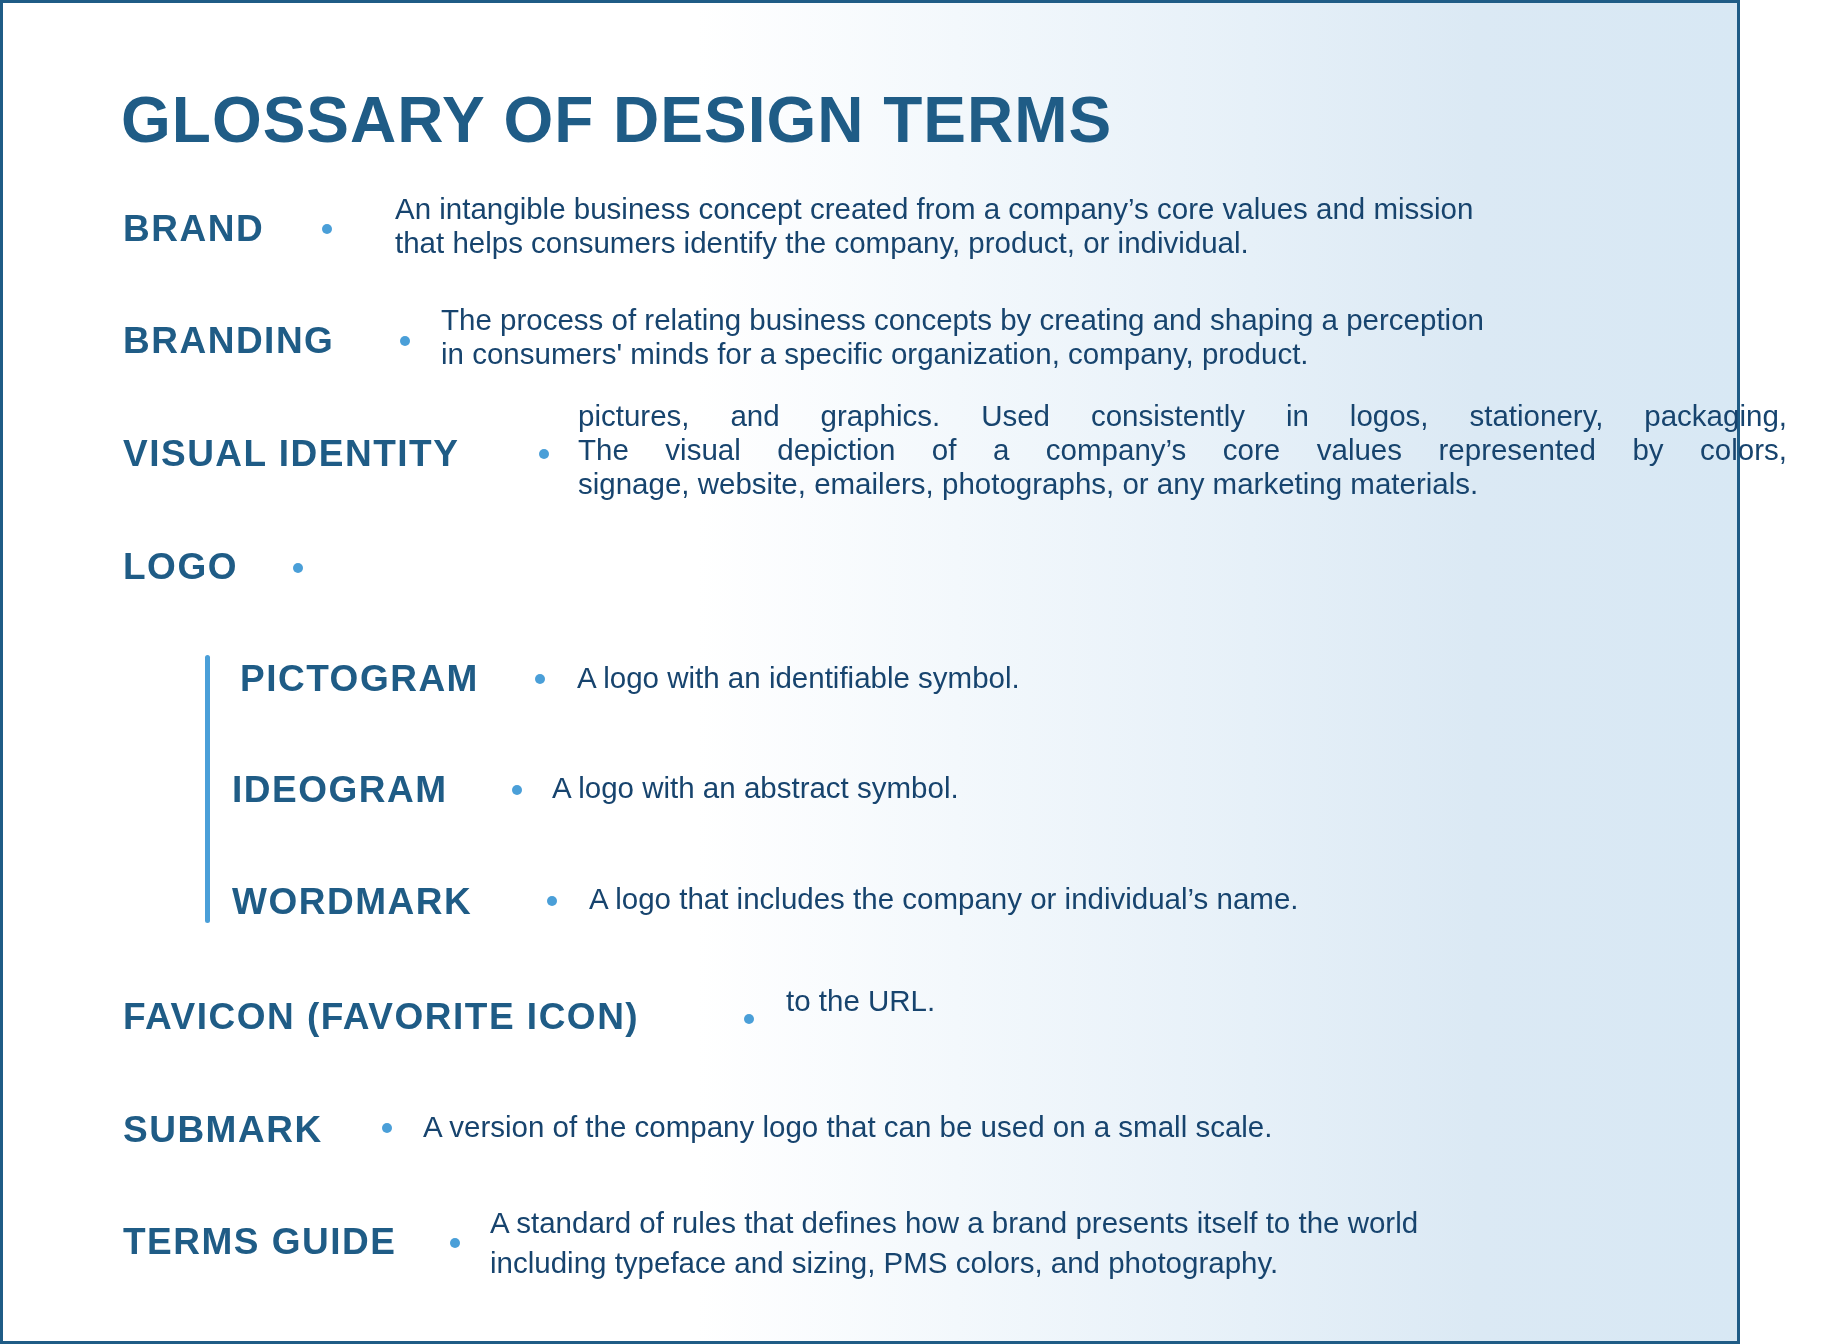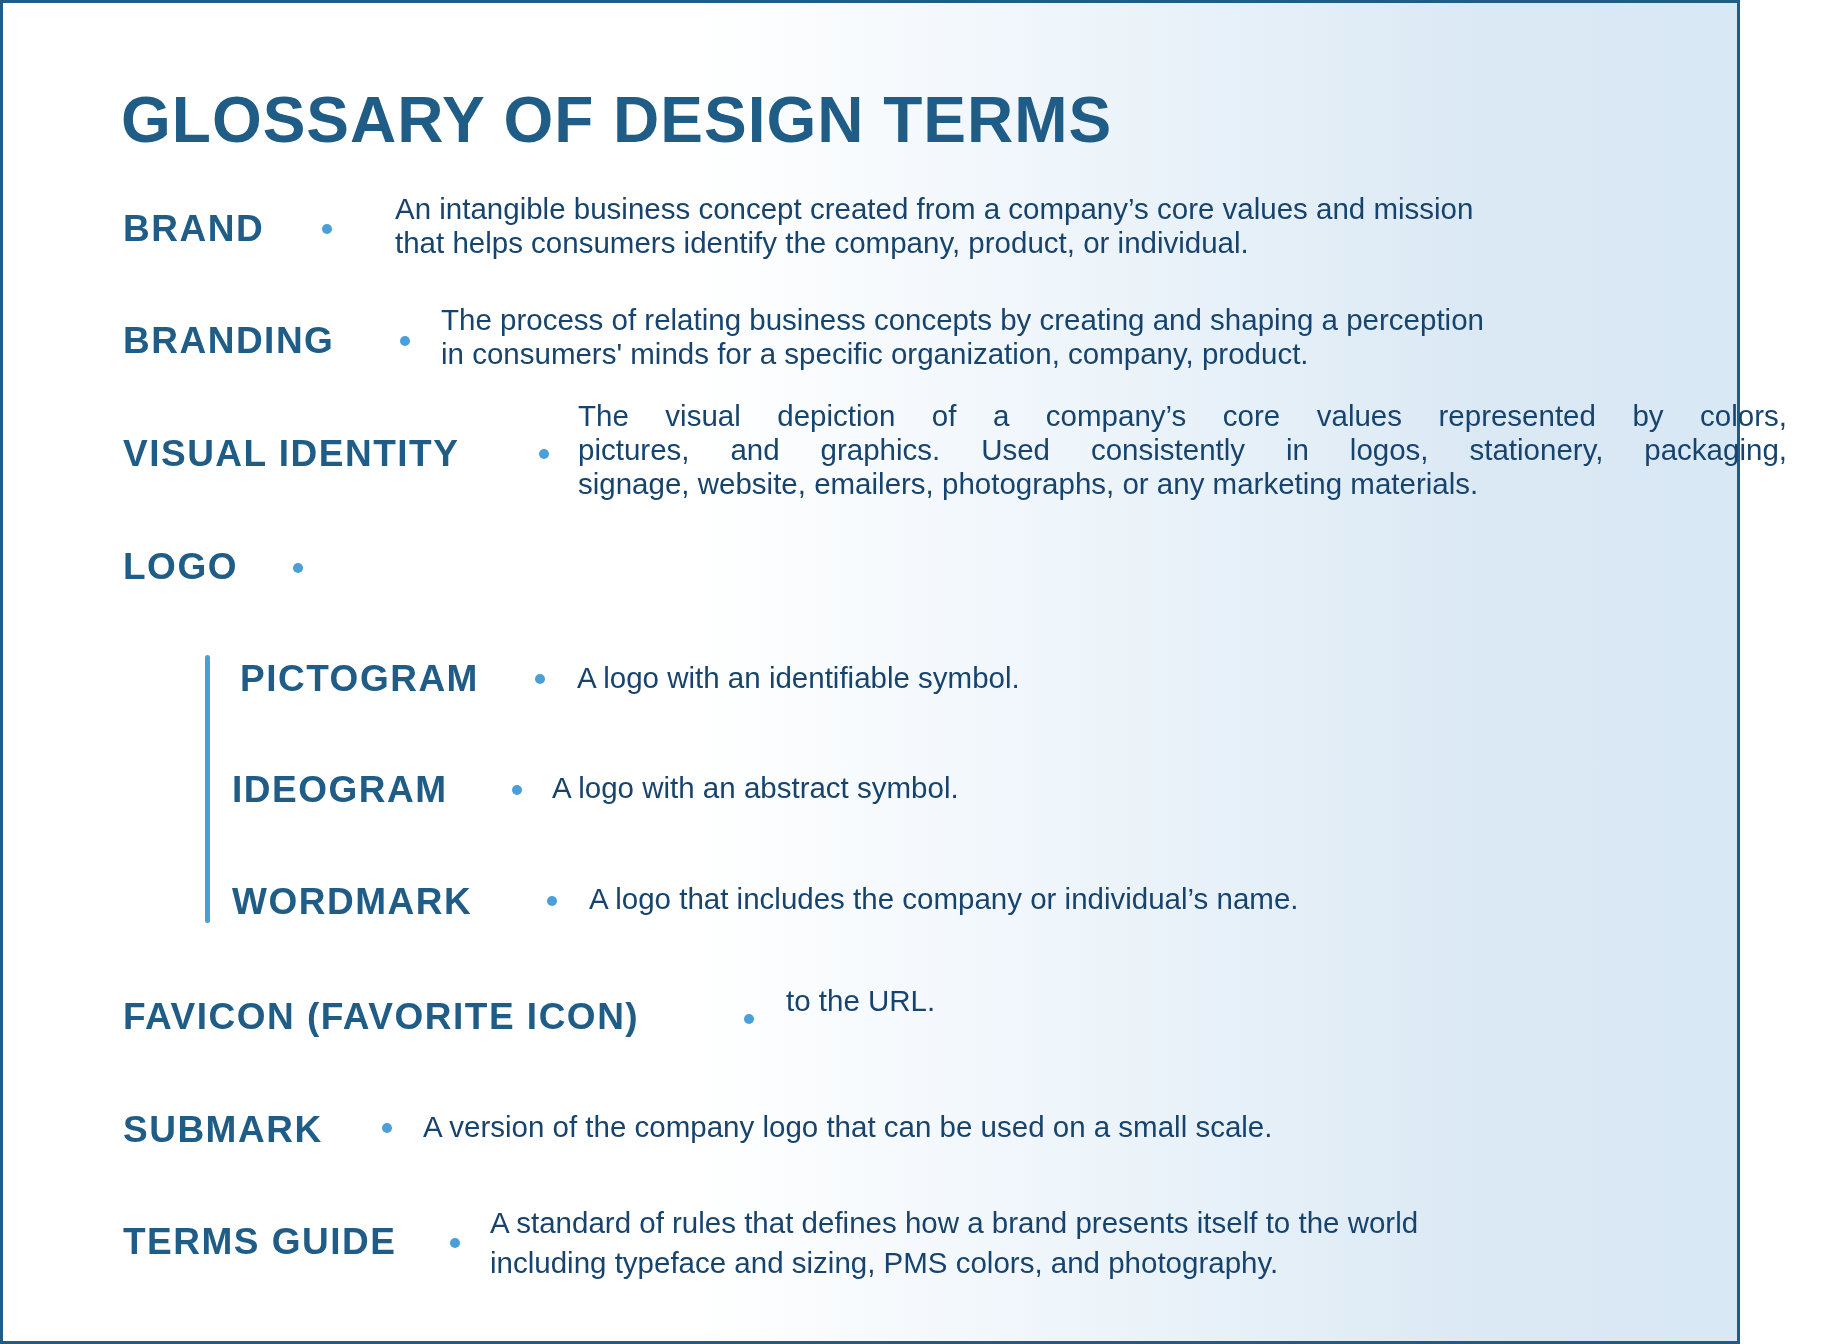--- a/index.html
+++ b/index.html
@@ -60,22 +60,22 @@
   <div class="term" style="left:120px; top:338px;">BRANDING</div>
   <span class="bullet" style="left:402px; top:338px;"></span>
   <div class="desc" style="left:438px; top:300px;">
     <span class="line">The process of relating business concepts by creating and shaping a perception</span>
     <span class="line">in consumers' minds for a specific organization, company, product.</span>
   </div>
 
   <div class="term" style="left:120px; top:451px;">VISUAL IDENTITY</div>
   <span class="bullet" style="left:541px; top:451px;"></span>
   <div class="desc justify" style="left:575px; top:396px; width:1209px;">
+    <span class="line">pictures, and graphics. Used consistently in logos, stationery, packaging,</span>
     <span class="line">The visual depiction of a company’s core values represented by colors,</span>
-    <span class="line">pictures, and graphics. Used consistently in logos, stationery, packaging,</span>
     <span class="line" style="text-align-last:left;">signage, website, emailers, photographs, or any marketing materials.</span>
   </div>
 
   <div class="term" style="left:120px; top:564px;">LOGO</div>
   <span class="bullet" style="left:295px; top:565px;"></span>
 
   <div class="subbar"></div>
 
   <div class="term" style="left:229px; top:676px;margin-left:8px;">PICTOGRAM</div>
   <span class="bullet" style="left:537px; top:676px;"></span>

